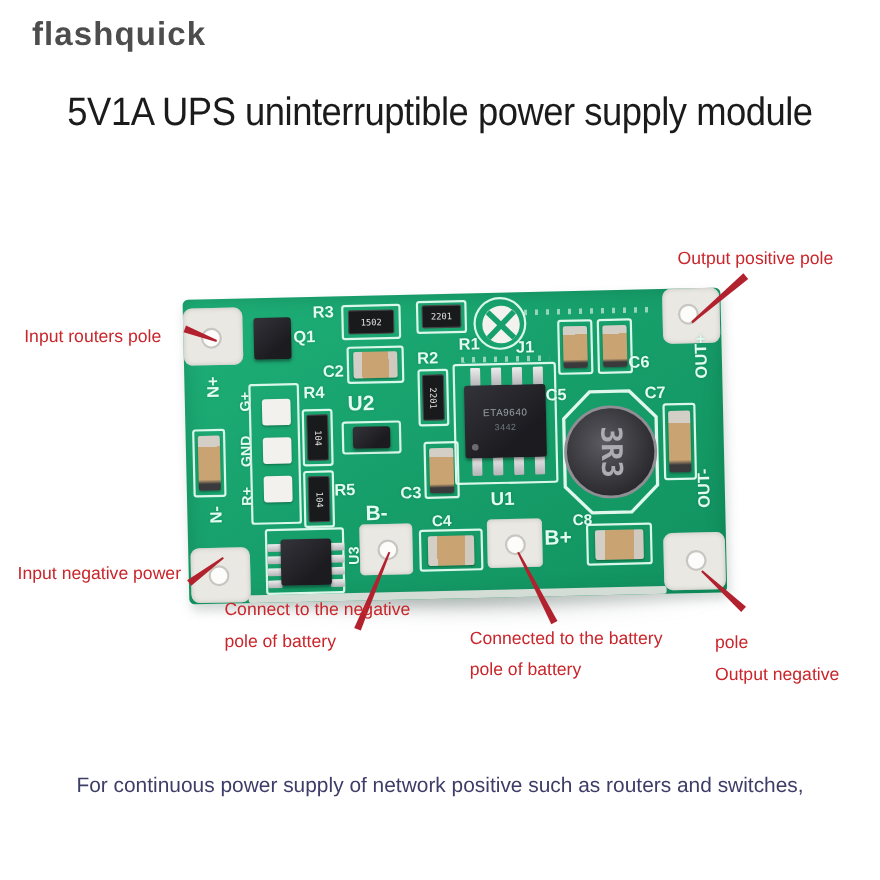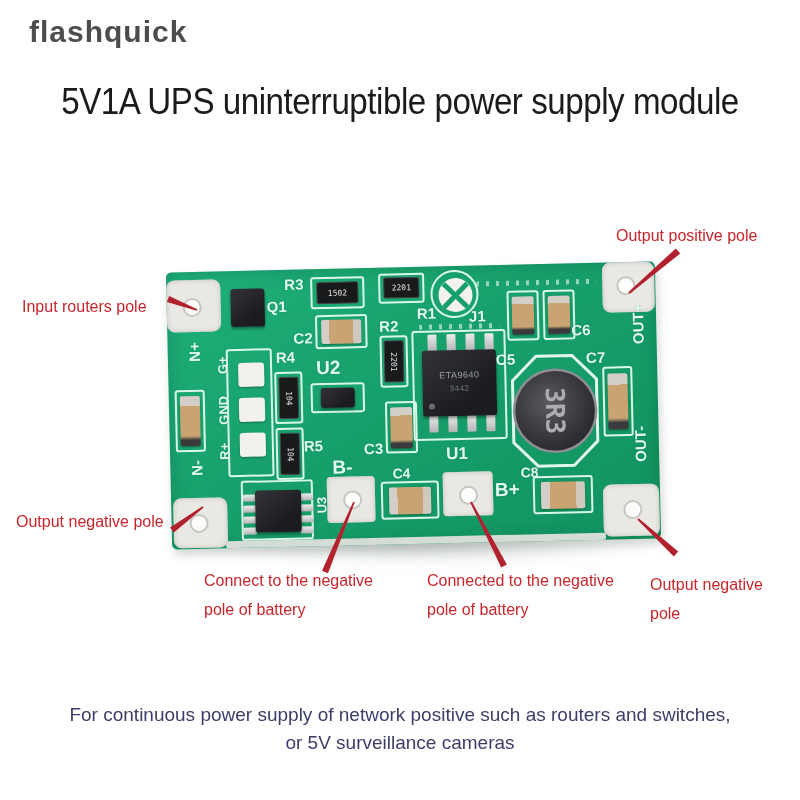--- a/index.html
+++ b/index.html
@@ -211,30 +211,29 @@
   <polygon points="675.8,248.4 680.2,253.6 629.7,293.8 628.3,292.2" fill="var(--arrow)"></polygon>
   <polygon points="166.9,302.0 169.1,296.0 197.3,309.2 196.7,310.8" fill="var(--arrow)"></polygon>
   <polygon points="170.1,527.4 173.9,532.6 203.5,507.7 202.5,506.3" fill="var(--arrow)"></polygon>
   <polygon points="322.0,570.8 328.0,573.2 354.8,502.3 353.2,501.7" fill="var(--arrow)"></polygon>
   <polygon points="501.2,567.5 506.8,564.5 471.8,501.6 470.2,502.4" fill="var(--arrow)"></polygon>
   <polygon points="673.8,556.4 678.2,551.6 638.6,518.3 637.4,519.7" fill="var(--arrow)"></polygon>
 </svg>
 
 <div class="ann" style="left:616px;top:221px">Output positive pole</div>
 <div class="ann" style="left:22px;top:292px">Input routers pole</div>
-<div class="ann" style="left:16px;top:507px">Output negative pole</div>
-<div class="ann" style="left:204px;top:566px">
+<div class="ann" style="left:16px;top:507px">Input negative power</div>
+<div class="ann" style="left:204px;top:540px">
   <div>Connect to the negative</div>
   <div>pole of battery</div>
 </div>
 <div class="ann" style="left:427px;top:566px">
-  <div>Connected to the negative</div>
+  <div>Connected to the battery</div>
   <div>pole of battery</div>
 </div>
 <div class="ann" style="left:650px;top:570px">
+  <div>pole</div>
   <div>Output negative</div>
-  <div>pole</div>
 </div>
 
 <div class="footer" style="top:701px">
   <div>For continuous power supply of network positive such as routers and switches,</div>
-  <div>or 5V surveillance cameras</div>
 </div>
 
 </body></html>

